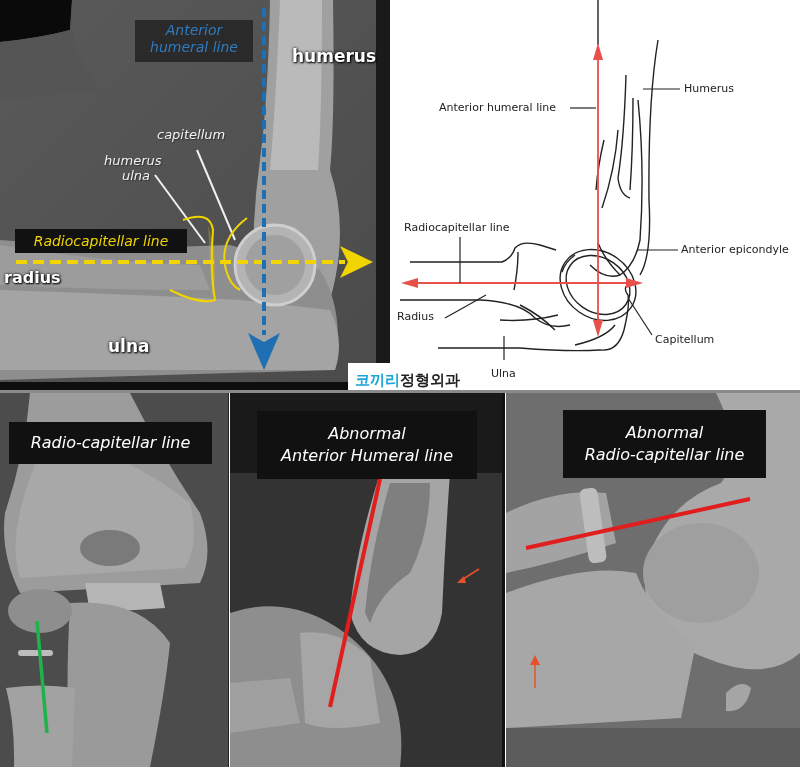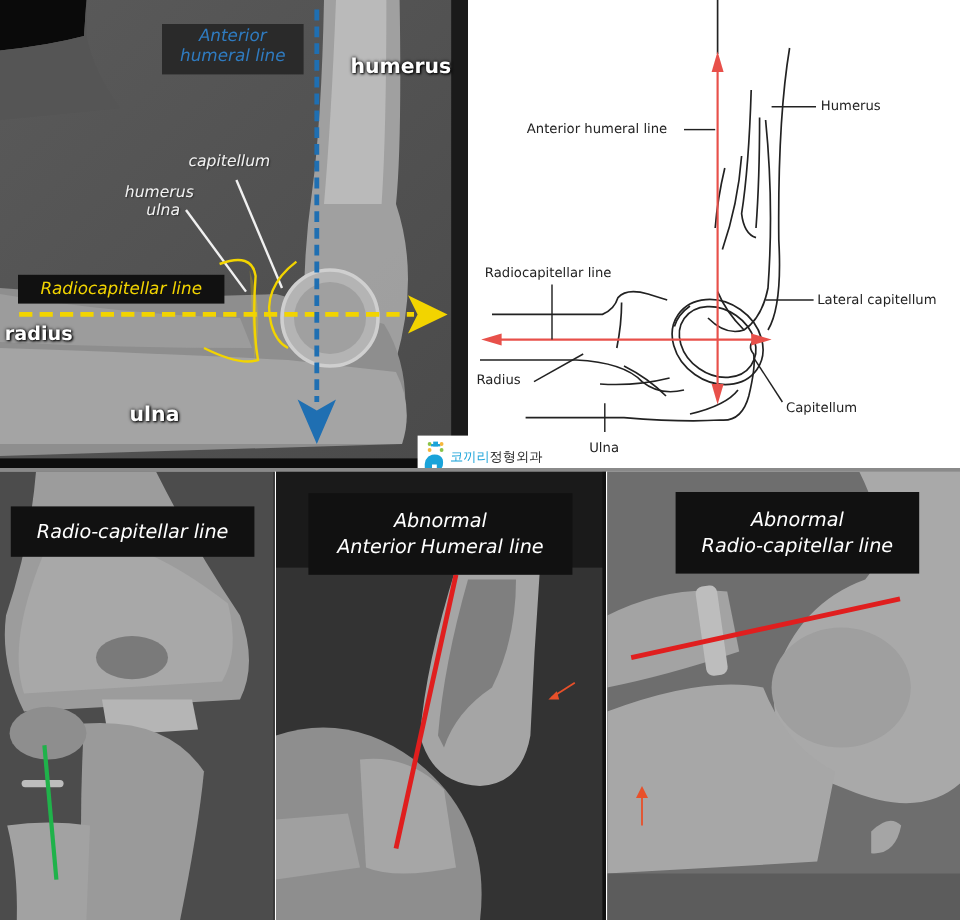--- a/index.html
+++ b/index.html
@@ -4,21 +4,21 @@
 <style>
   html, body { margin: 0; padding: 0; background: #ffffff; }
   body { width: 800px; height: 767px; position: relative; overflow: hidden; font-family: "DejaVu Sans", sans-serif; }
   .panel { position: absolute; overflow: hidden; }
   svg { display: block; }
   .xr-label-box { position: absolute; background: #111; color: #fff; font-style: italic; text-align: center; line-height: 1.2; }
   .bone-label { position: absolute; color: #fff; font-weight: bold; text-shadow: 1px 1px 2px #000, 0 0 3px #000; font-family: "DejaVu Sans", sans-serif; }
   .ann-label { position: absolute; color: #f2f2f2; font-style: italic; font-size: 13px; text-shadow: 1px 1px 1px #333; line-height: 1.15; text-align: right; }
   .diag-label { position: absolute; color: #222; font-size: 11px; font-family: "DejaVu Sans", sans-serif; white-space: nowrap; }
   .logo { position: absolute; left: 348px; top: 363px; width: 104px; height: 34px; background: #fff; display: flex; align-items: center; gap: 3px; padding-left: 4px; box-sizing: border-box; }
-  .logo-text { font-size: 11px; font-weight: normal; color: #222; white-space: nowrap; }
+  .logo-text { font-size: 15px; font-weight: bold; color: #222; white-space: nowrap; }
   .logo-text .accent { color: #1aa3d9; }
 </style>
 </head>
 <body>
 
 <div class="panel" style="left:0;top:0;width:390px;height:390px;">
   <svg width="390" height="390" viewBox="0 0 390 390">
     <defs>
       <linearGradient id="bgG" x1="0" y1="0" x2="1" y2="1">
         <stop offset="0" stop-color="#5a5a5a"></stop>
@@ -124,21 +124,21 @@
       <line x1="70" y1="237" x2="70" y2="283"></line>
       <line x1="248" y1="250" x2="288" y2="250"></line>
       <line x1="55" y1="318" x2="96" y2="295"></line>
       <line x1="238" y1="298" x2="262" y2="335"></line>
       <line x1="114" y1="336" x2="114" y2="360"></line>
     </g>
   </svg>
   <div class="diag-label" style="left:49px;top:101px;">Anterior humeral line</div>
   <div class="diag-label" style="left:294px;top:82px;">Humerus</div>
   <div class="diag-label" style="left:14px;top:221px;">Radiocapitellar line</div>
-  <div class="diag-label" style="left:291px;top:243px;">Lateral capitellum</div>
+  <div class="diag-label" style="left:291px;top:243px;">Anterior epicondyle</div>
   <div class="diag-label" style="left:7px;top:310px;">Radius</div>
   <div class="diag-label" style="left:265px;top:333px;">Capitellum</div>
   <div class="diag-label" style="left:101px;top:367px;">Ulna</div>
 </div>
 
 <div class="logo">
   <svg width="20" height="26" viewBox="0 0 20 26">
     <rect x="9" y="1" width="4" height="4" fill="#1aa3d9"></rect>
     <rect x="7" y="3" width="8" height="2" fill="#1aa3d9"></rect>
     <circle cx="6" cy="3" r="1.6" fill="#8bc34a"></circle>

